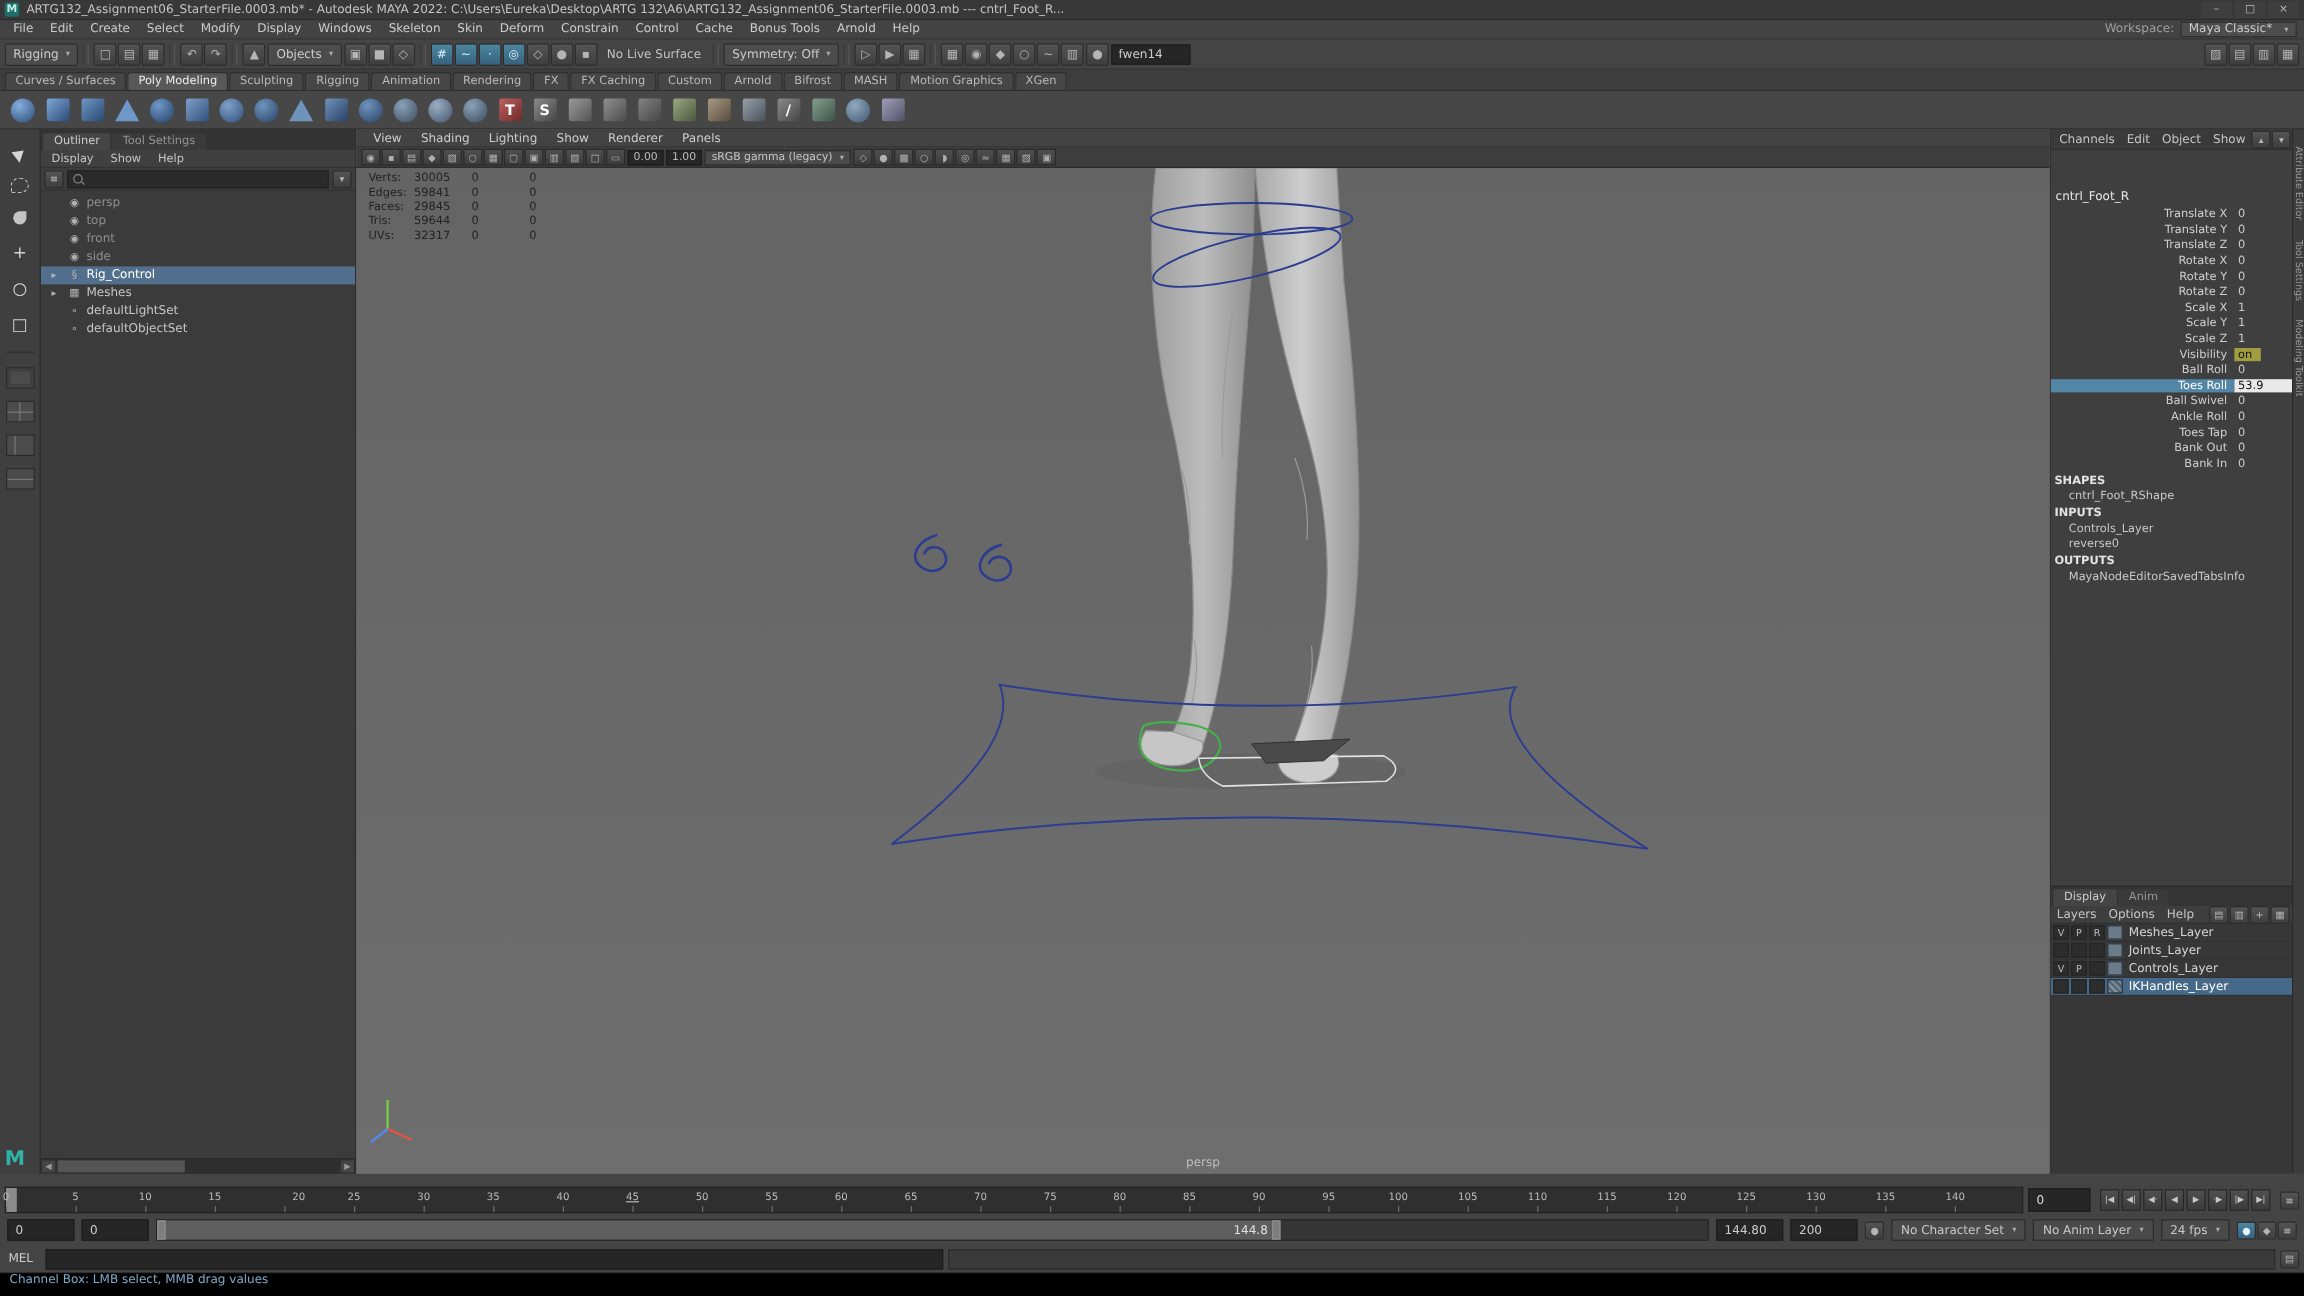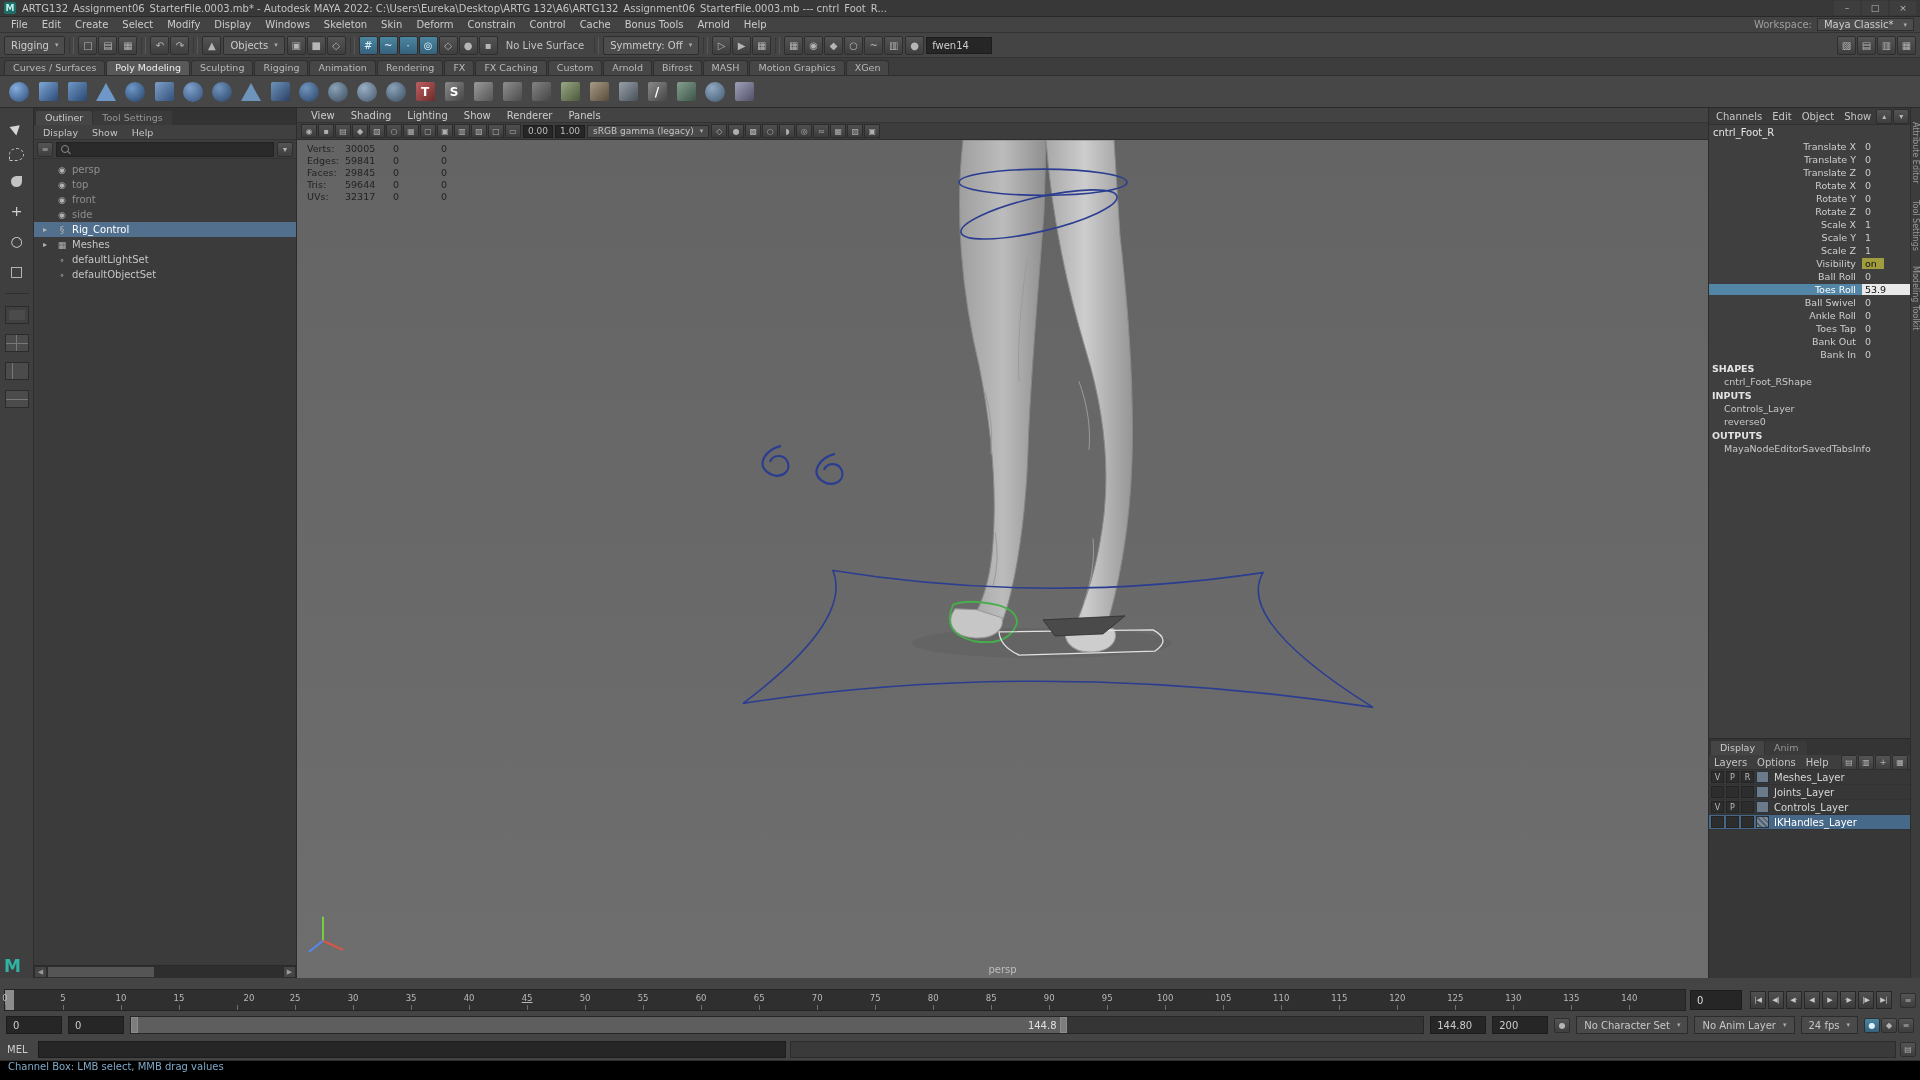--- a/index.html
+++ b/index.html
@@ -92,21 +92,21 @@
 .hud-row{display:flex;}
 .hud-label{width:38px;}
 .hud-val{width:48px;text-align:left;}
 .vp-camera-label{position:absolute;bottom:3px;left:50%;transform:translateX(-50%);color:#bdbdbd;}
 
 
 .channelzone{width:202px;background:#3f3f3f;border-left:1px solid #2c2c2c;display:flex;flex-direction:column;}
 .cb-header{height:17px;display:flex;align-items:center;background:#3a3a3a;border-bottom:1px solid #303030;padding:0 2px;}
 .cb-menu{padding:0 5px;color:#c5c5c5;}
 .cb-hicons{margin-left:auto;display:flex;gap:1px;}
-.cb-node{height:15px;color:#e6e6e6;padding-left:4px;display:flex;align-items:center;}
+.cb-node{height:15px;color:#e6e6e6;padding-left:4px;display:flex;align-items:center;margin-top:32px;}
 .cb-row{height:13px;display:flex;align-items:center;}
 .cb-label{flex:1;text-align:right;padding-right:6px;color:#cfcfcf;font-size:9.5px;}
 .cb-value{width:48px;color:#ccc;font-size:9.5px;padding-left:3px;}
 .cb-row.selected .cb-label{background:#5285a6;color:#fff;}
 .cb-row.selected .cb-value{background:#e9e9e9;color:#111;}
 .cb-row.vis .cb-value{background:#9f9d3e;color:#111;width:22px;margin-right:26px;padding:0 3px;}
 .cb-section-header{height:14px;color:#e2e2e2;font-weight:bold;padding-left:3px;display:flex;align-items:center;font-size:9.5px;}
 .cb-section-item{height:13px;color:#c8c8c8;padding-left:15px;display:flex;align-items:center;font-size:9.5px;}
 .cb-empty{flex:1;}
 .layer-editor{height:240px;display:flex;flex-direction:column;border-top:1px solid #2a2a2a;background:#3c3c3c;}

